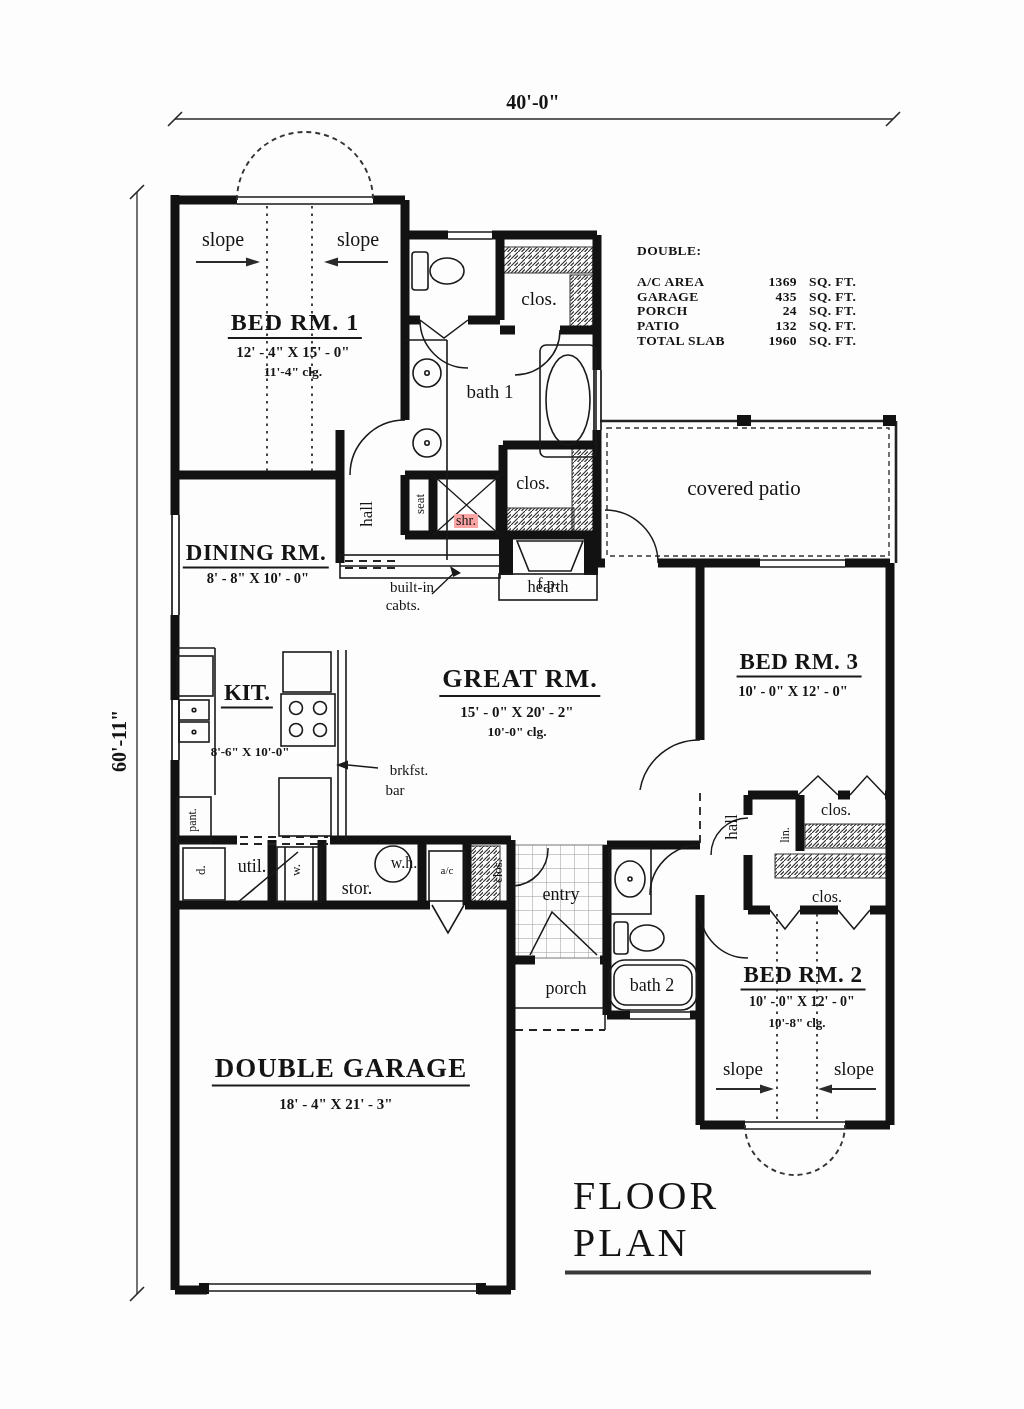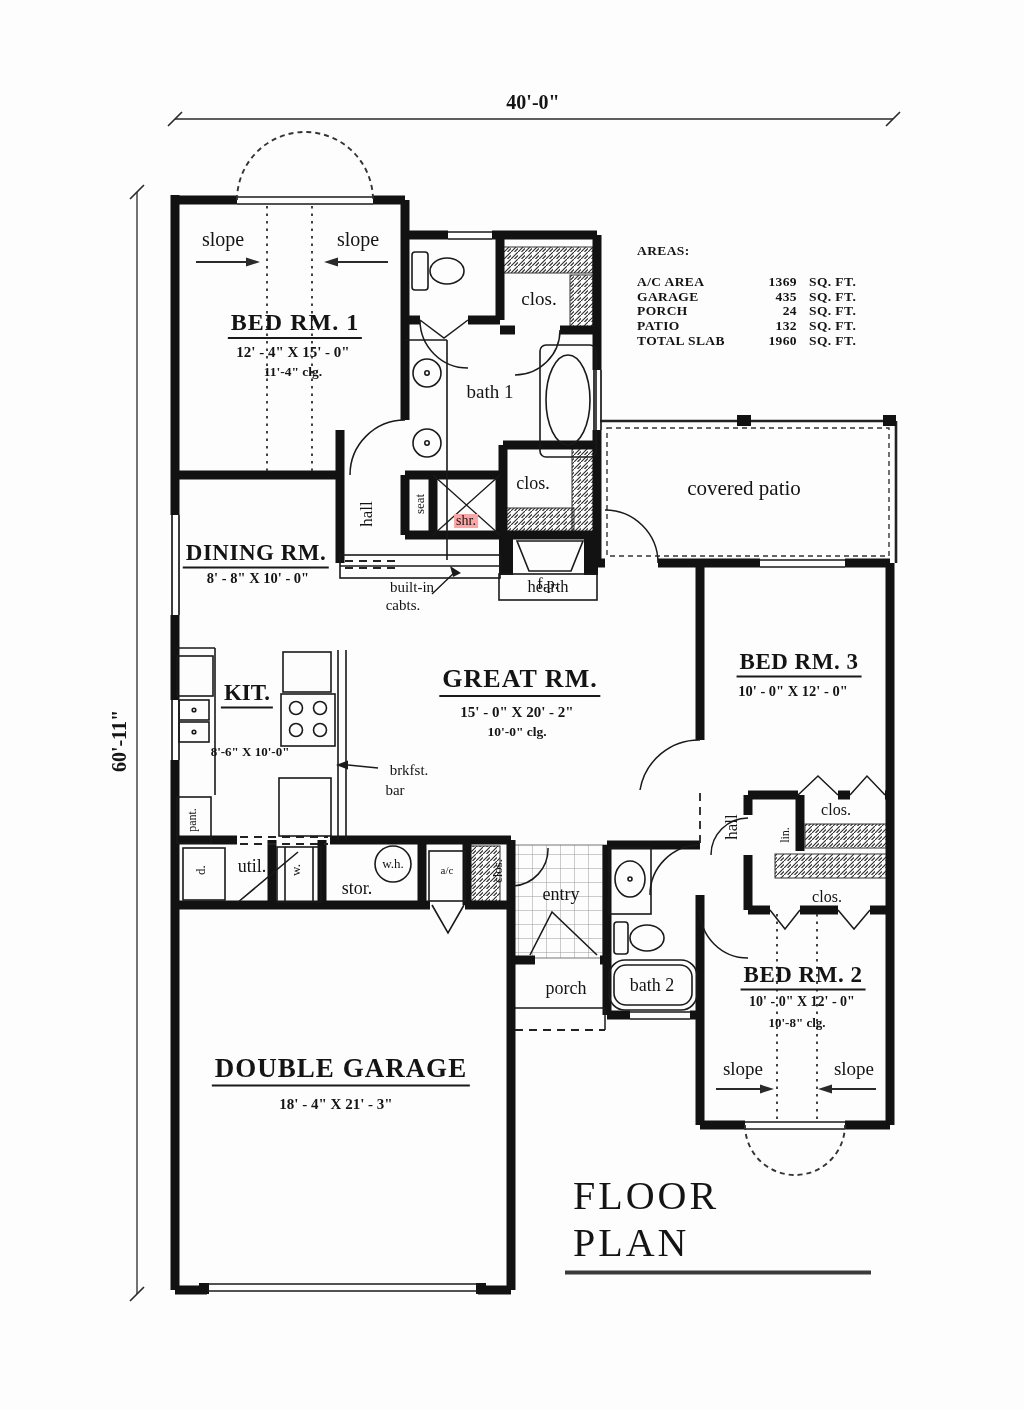--- a/index.html
+++ b/index.html
@@ -216,21 +216,21 @@
       <polygon points="450,566 461,573 453,577" fill="#1a1a1a" stroke="none"></polygon>
     <path d="M378,768 L348,765"></path>
       <polygon points="348,760.5 348,769.5 336,765" fill="#1a1a1a" stroke="none"></polygon>
   </g>
 </svg>
 
 <div class="lbl bold" style="left:533px;top:102px;font-size:20px;">40'-0"</div>
 <div class="lbl vert bold" style="left:119px;top:741px;font-size:20px;">60'-11"</div>
 
 <div class="areas">
-  <div class="areas-title">AREAS:</div>
+  <div class="areas-title">DOUBLE:</div>
   <div class="arow">
     <span class="a-label">A/C AREA</span>
     <span class="a-val">1369</span>
     <span class="a-unit">SQ. FT.</span>
   </div>
   <div class="arow">
     <span class="a-label">GARAGE</span>
     <span class="a-val">435</span>
     <span class="a-unit">SQ. FT.</span>
   </div>
@@ -288,21 +288,21 @@
 <div class="lbl bold" style="left:250px;top:751px;font-size:13px;">8'-6" X 10'-0"</div>
 
 <div class="lbl" style="left:409px;top:770px;font-size:15px;">brkfst.</div>
 <div class="lbl" style="left:395px;top:790px;font-size:15px;">bar</div>
 <div class="lbl vert" style="left:192px;top:820px;font-size:12px;">pant.</div>
 
 <div class="lbl vert" style="left:200px;top:870px;font-size:13px;">d.</div>
 <div class="lbl" style="left:252px;top:866px;font-size:18px;">util.</div>
 <div class="lbl vert" style="left:295px;top:870px;font-size:13px;">w.</div>
 <div class="lbl" style="left:357px;top:888px;font-size:18px;">stor.</div>
-<div class="lbl" style="left:393px;top:863px;font-size:13px;">w.h.</div>
+<div class="lbl" style="left:404px;top:863px;font-size:16px;">w.h.</div>
 <div class="lbl" style="left:447px;top:870px;font-size:11px;">a/c</div>
 <div class="lbl vert" style="left:497px;top:871px;font-size:13px;">clos.</div>
 
 <div class="lbl" style="left:561px;top:894px;font-size:18px;">entry</div>
 <div class="lbl" style="left:566px;top:988px;font-size:18px;">porch</div>
 <div class="lbl" style="left:652px;top:985px;font-size:18px;">bath 2</div>
 
 <div class="lbl vert" style="left:731px;top:827px;font-size:17px;">hall</div>
 <div class="lbl vert" style="left:785px;top:835px;font-size:12px;">lin.</div>
 <div class="lbl" style="left:836px;top:810px;font-size:16px;">clos.</div>

